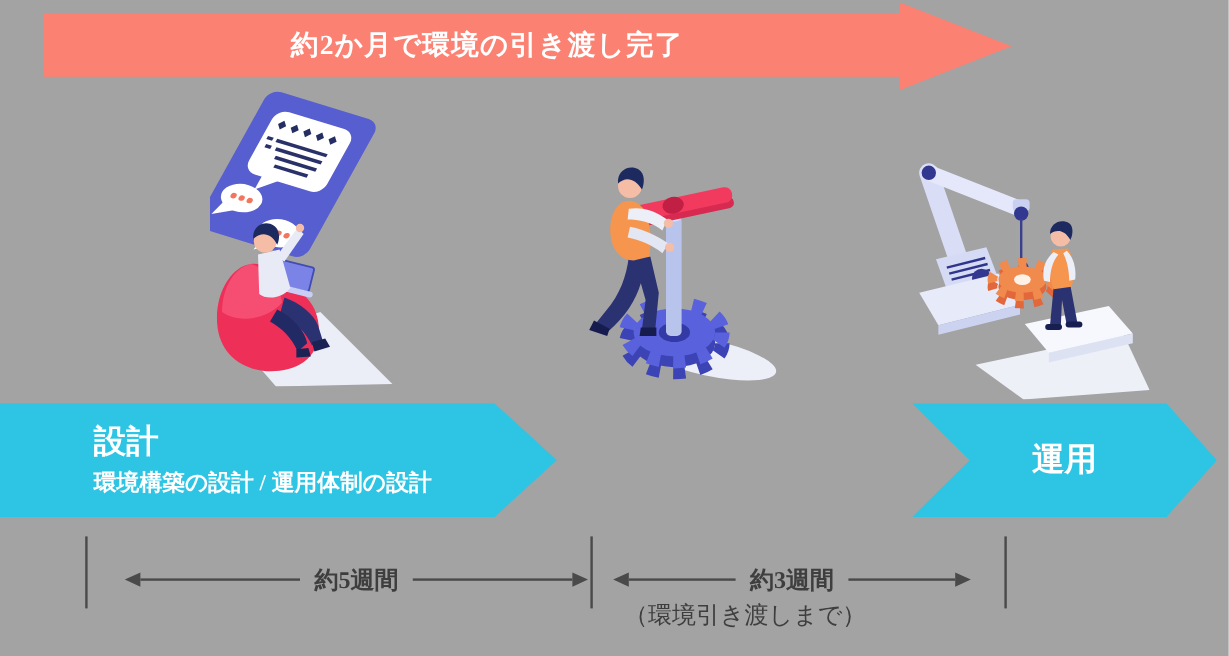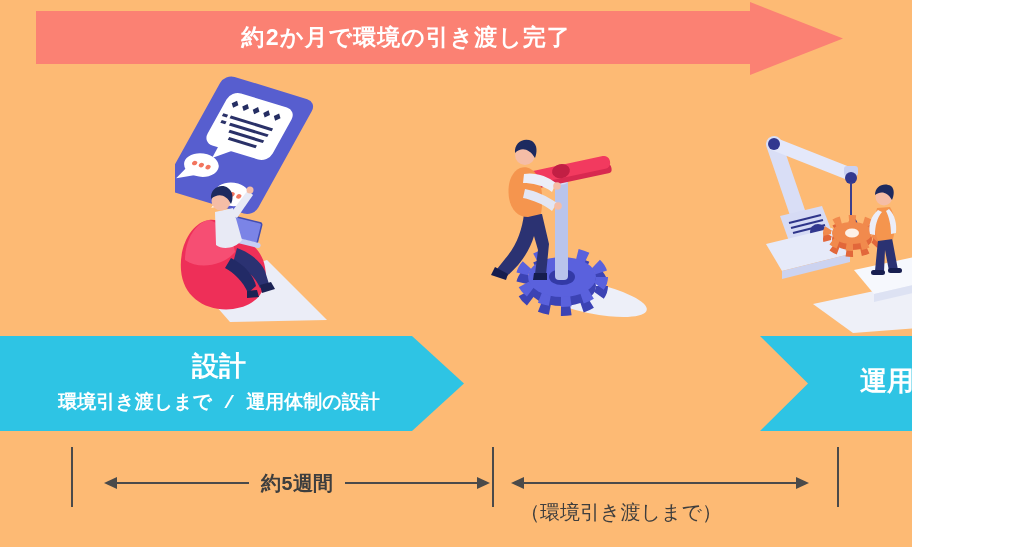--- a/index.html
+++ b/index.html
@@ -1,39 +1,39 @@
 <!DOCTYPE html>
 <html><head>
 <meta charset="utf-8">
 <style>
   html,body{margin:0;padding:0;background:#ffffff;}
   #stage{
-    position:relative;width:912px;height:547px;overflow:hidden;background:#fdba74;
-    font-family:Liberation Mono, monospace;
+    position:relative;width:1024px;height:547px;overflow:hidden;background:#a3a3a3;
+    font-family:Liberation Serif, serif;
   }
   
   .top-arrow-body{
     position:absolute;left:36px;top:11px;width:714px;height:53px;
     background:#FB8173;display:flex;align-items:center;justify-content:center;
   }
   .top-arrow-head{
     position:absolute;left:750px;top:2px;width:93px;height:73px;background:#FB8173;
     clip-path:polygon(0 0,100% 50%,0 100%);
   }
   .top-arrow-label{
     color:#ffffff;font-size:23px;font-weight:bold;letter-spacing:1px;padding-left:26px;white-space:nowrap;
   }
   
   .illo{position:absolute;}
   
   .band-seg{position:absolute;top:336px;height:95px;background:#2EC4E4;color:#fff;
     display:flex;flex-direction:column;align-items:center;justify-content:center;}
   .seg-design{left:0;width:464px;
     clip-path:polygon(0 0,412px 0,100% 50%,412px 100%,0 100%);}
-  .seg-design .seg-inner{padding-right:26px;text-align:center;}
+  .seg-design .seg-inner{padding-right:26px;}
   .seg-build{left:422px;width:377px;
     clip-path:polygon(0 0,328px 0,100% 50%,328px 100%,0 100%,51px 50%);}
   .seg-operate{left:760px;width:254px;
     clip-path:polygon(0 0,212px 0,100% 50%,212px 100%,0 100%,48px 50%);}
   .seg-title{font-size:27px;font-weight:bold;line-height:1.2;white-space:nowrap;}
   .seg-subtitle{font-size:19px;font-weight:bold;margin-top:5px;white-space:nowrap;}
   
   .tick{position:absolute;top:447px;width:2px;height:60px;background:#4A4A4A;}
   .tick-1{left:71px;} .tick-2{left:492px;} .tick-3{left:837px;}
   .span-row{position:absolute;top:471px;height:24px;display:flex;align-items:center;}
@@ -165,21 +165,21 @@
     <path d="M119 100 C116 112 116 123 120 133 L135 131 C138 120 137 107 132 99 Z" fill="#F5954E"></path>
     <path d="M120 102 C113 108 110 117 112 126 L117 127 C117 118 119 110 124 104 Z" fill="#ECEEF8"></path>
     <path d="M131 101 C137 107 139 116 138 125 L133 126 C133 117 131 109 128 103 Z" fill="#ECEEF8"></path>
     <circle cx="126" cy="89" r="8.5" fill="#F5BDA6"></circle>
     <path d="M117 87 C117 78 126 74 133 78 C137 81 136 88 134 92 C129 83 122 83 117 87 Z" fill="#1D2A5F"></path>
   </svg>
 
   <div class="band-seg seg-design">
     <div class="seg-inner">
       <div class="seg-title">設計</div>
-      <div class="seg-subtitle">環境引き渡しまで / 運用体制の設計</div>
+      <div class="seg-subtitle">環境構築の設計 / 運用体制の設計</div>
     </div>
   </div>
   <div class="band-seg seg-operate">
     <div class="seg-title">運用</div>
   </div>
 
   <div class="tick tick-1"></div>
   <div class="tick tick-2"></div>
   <div class="tick tick-3"></div>
 
@@ -187,18 +187,19 @@
     <span class="ah ah-left"></span>
     <span class="span-line"></span>
     <span class="span-label">約5週間</span>
     <span class="span-line"></span>
     <span class="ah ah-right"></span>
   </div>
 
   <div class="span-row span-2">
     <span class="ah ah-left"></span>
     <span class="span-line"></span>
+    <span class="span-label">約3週間</span>
     <span class="span-line"></span>
     <span class="ah ah-right"></span>
   </div>
   <div class="span-note">（環境引き渡しまで）</div>
 
 </div>
 
 </body></html>

